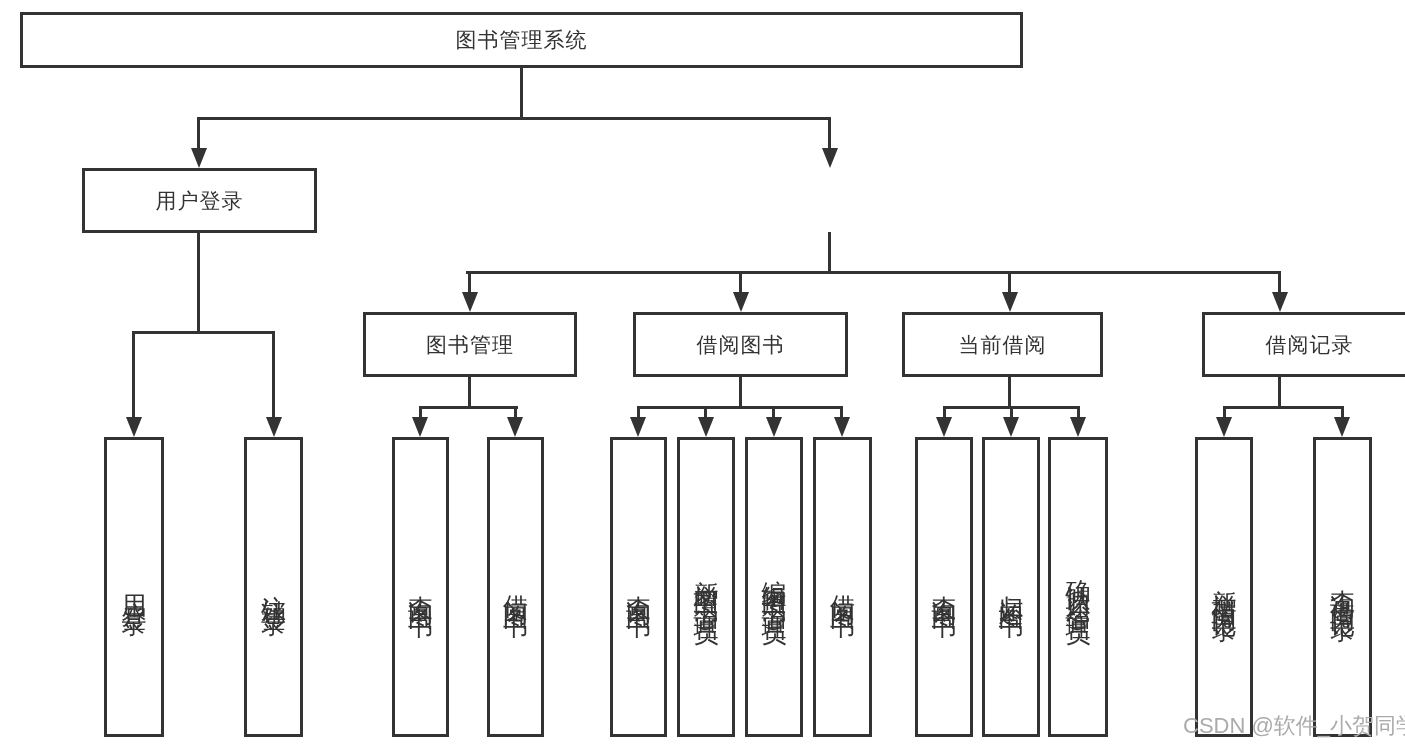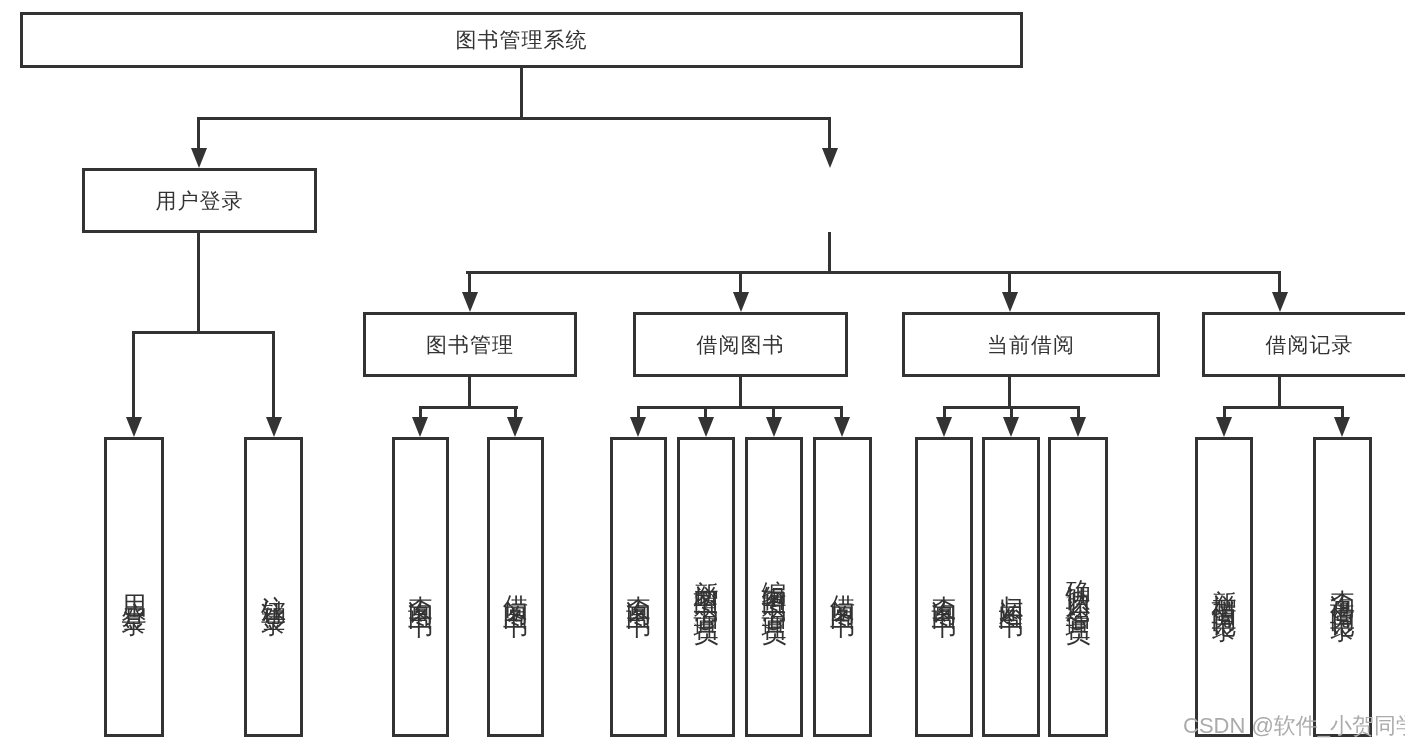--- a/index.html
+++ b/index.html
@@ -91,21 +91,21 @@
   <div class="arrow-down" style="left:733px;top:292px;"></div>
   <div class="arrow-down" style="left:1002px;top:292px;"></div>
   <div class="arrow-down" style="left:1272px;top:292px;"></div>
 
   <div class="box" style="left:363px;top:312px;width:214px;height:65px;">
     <span class="hlabel">图书管理</span>
   </div>
   <div class="box" style="left:633px;top:312px;width:215px;height:65px;">
     <span class="hlabel">借阅图书</span>
   </div>
-  <div class="box" style="left:902px;top:312px;width:258px;height:65px;">
+  <div class="box" style="left:902px;top:312px;width:201px;height:65px;">
     <span class="hlabel">当前借阅</span>
   </div>
   <div class="box" style="left:1172px;top:312px;width:215px;height:65px;margin-left:30px;">
     <span class="hlabel">借阅记录</span>
   </div>
 
   <div class="line" style="left:468px;top:377px;width:3px;height:32px;"></div>
   <div class="line" style="left:419px;top:406px;width:99px;height:3px;"></div>
   <div class="line" style="left:419px;top:406px;width:3px;height:13px;"></div>
   <div class="line" style="left:514px;top:406px;width:3px;height:13px;"></div>

